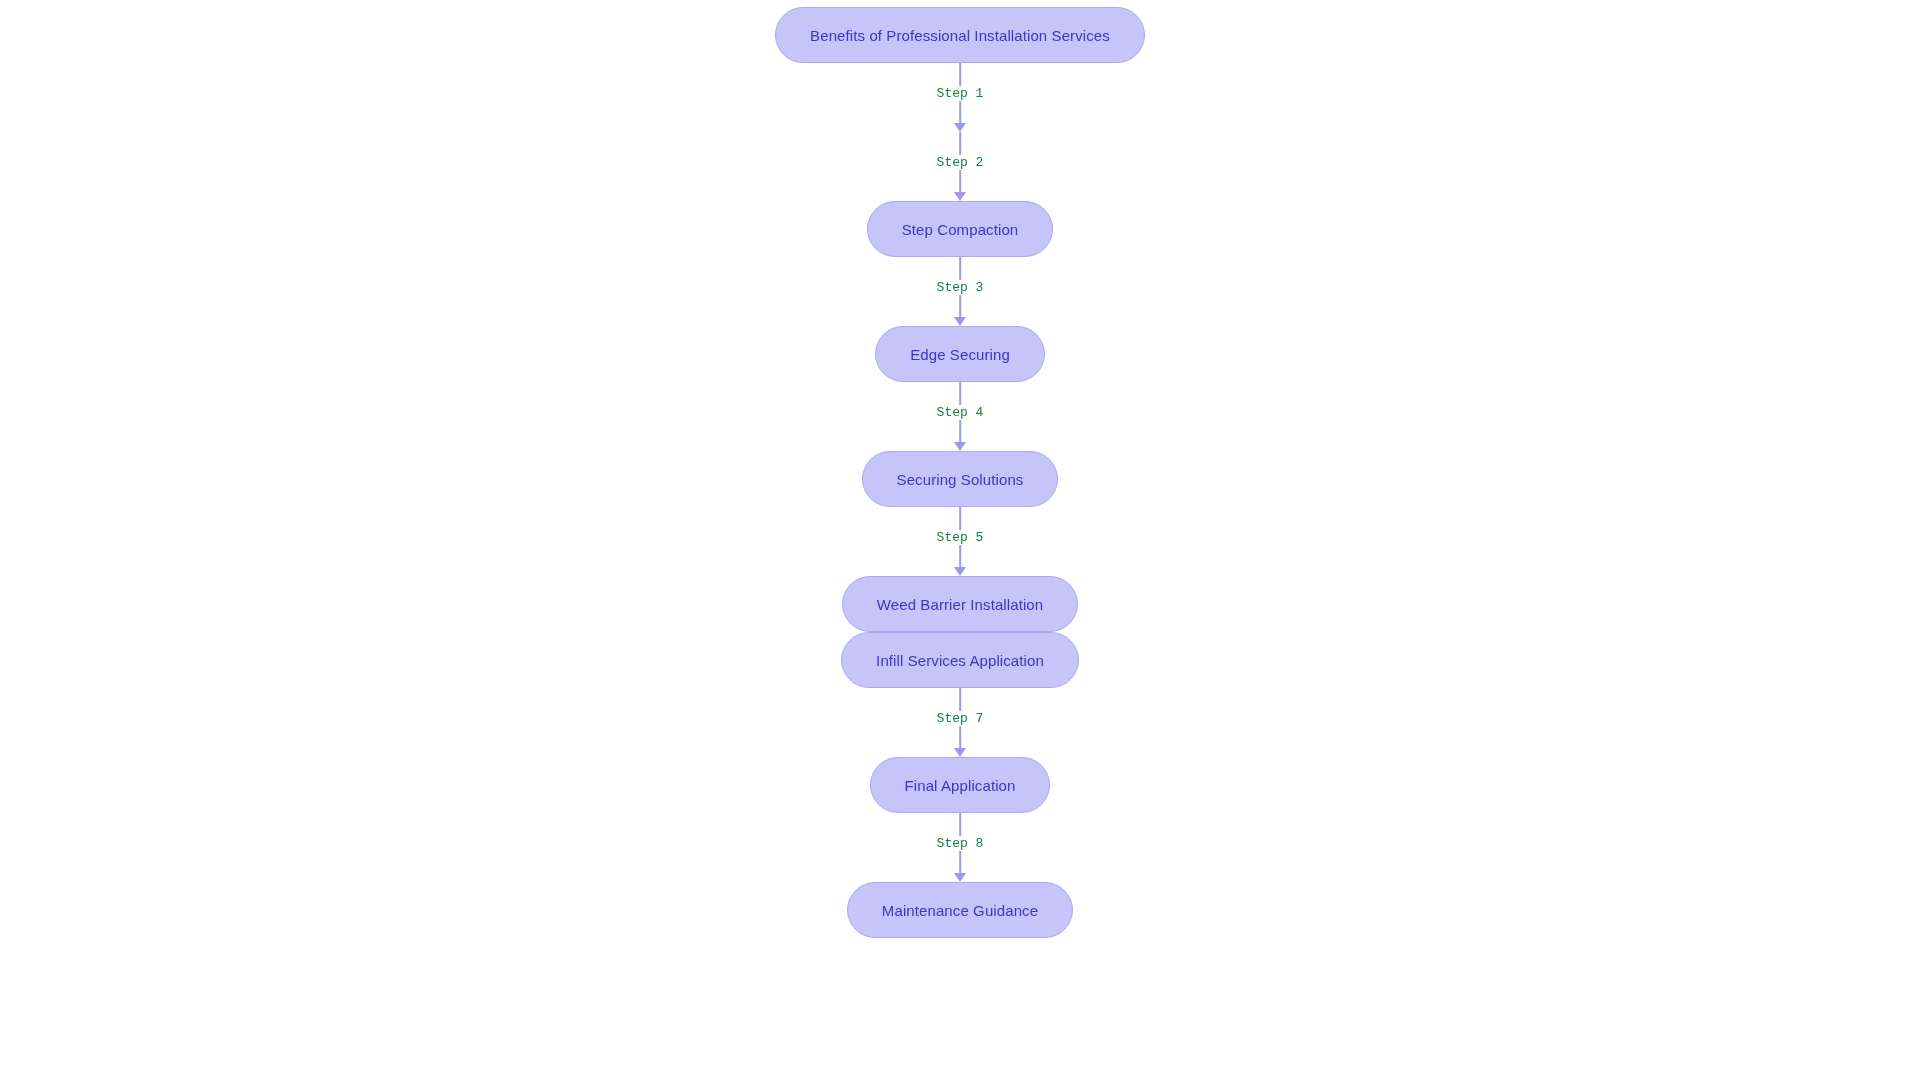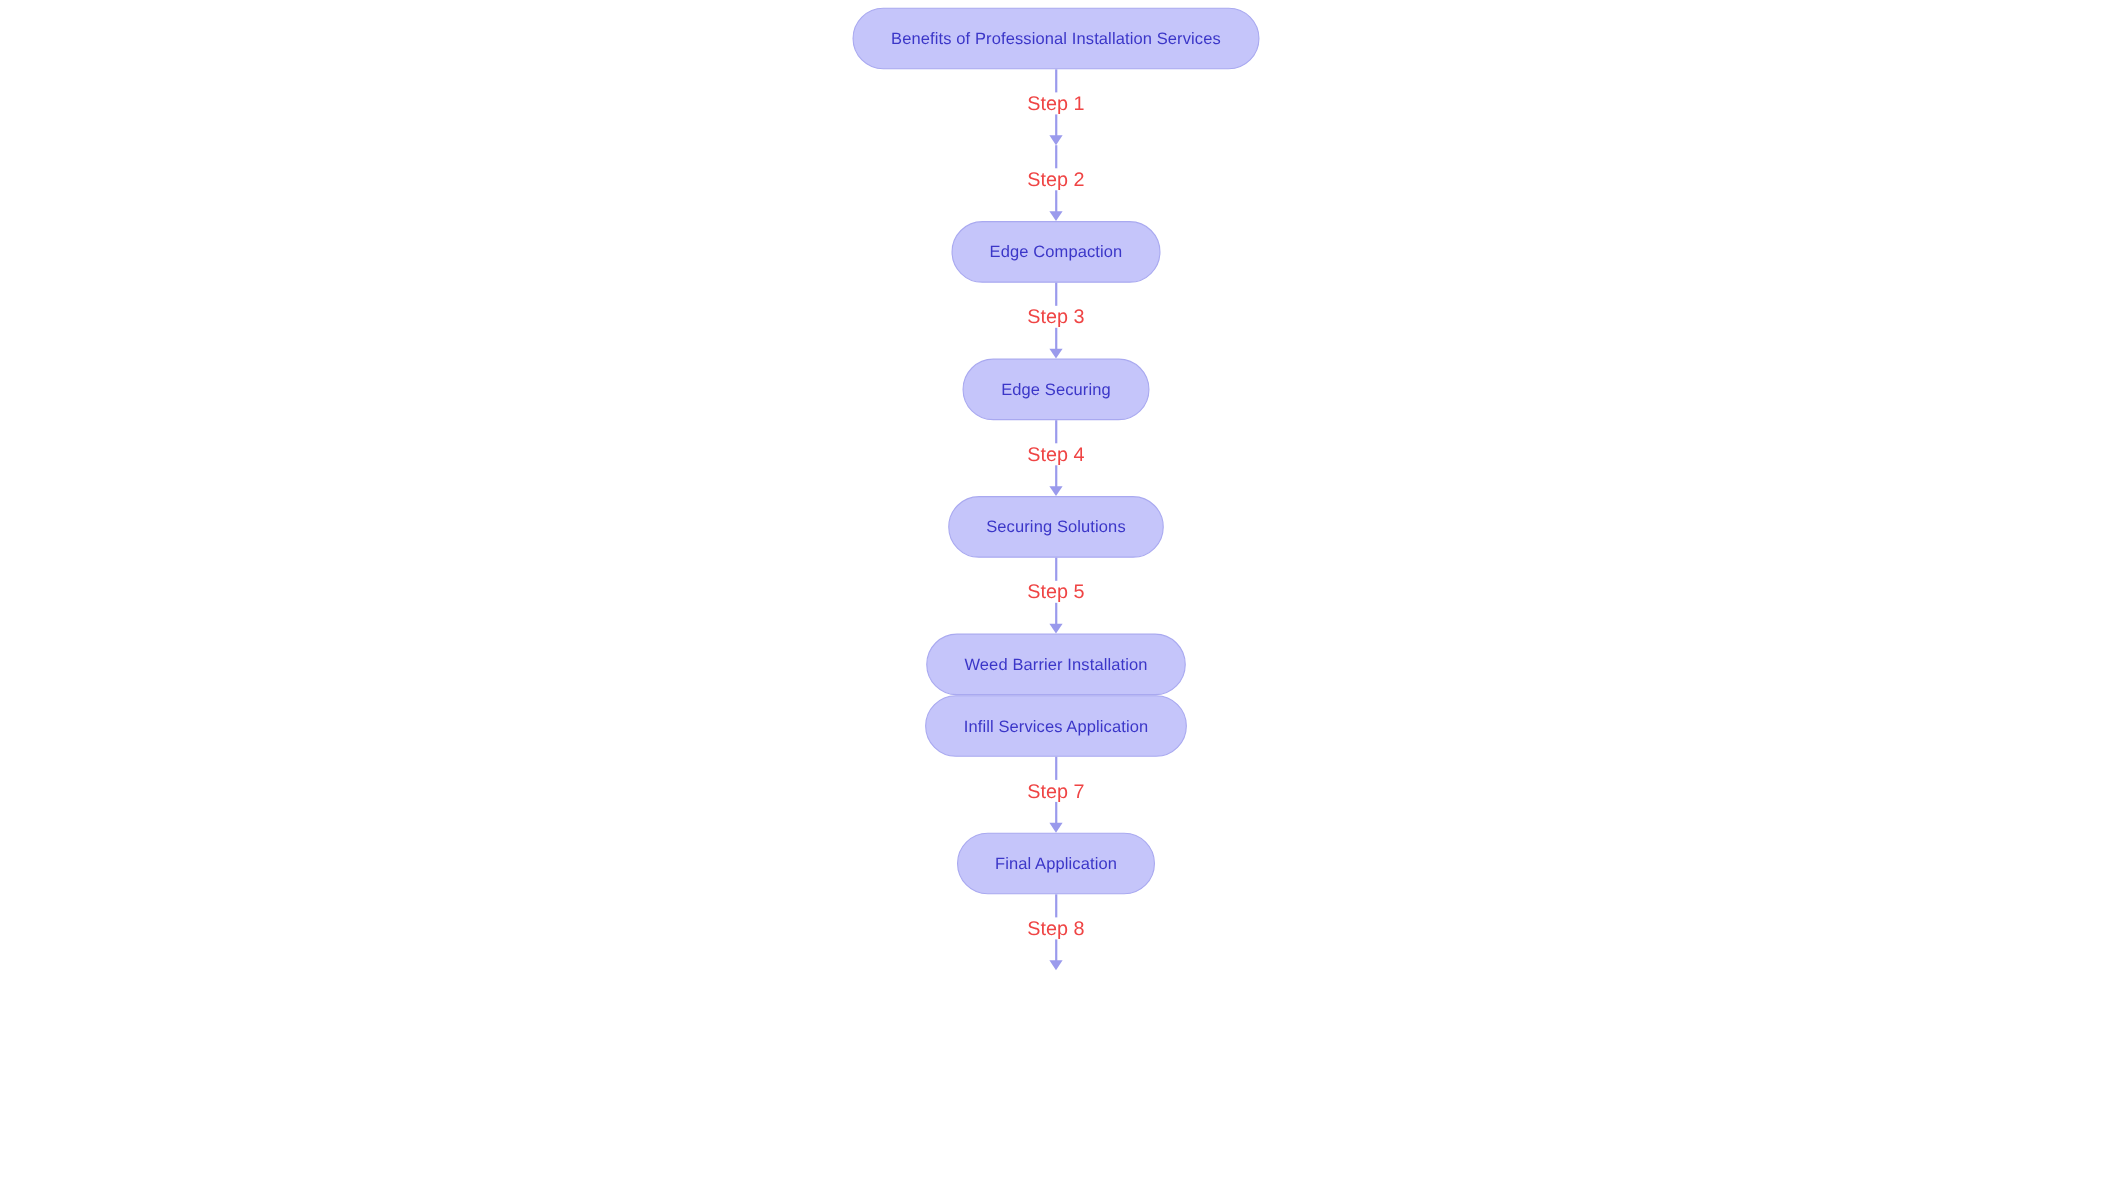--- a/index.html
+++ b/index.html
@@ -82,24 +82,24 @@
     border-left: 6px solid transparent;
     border-right: 6px solid transparent;
     border-top: 9px solid #9a9aec;
   }
 
   .connector-label {
     position: relative;
     z-index: 2;
     background: #ffffff;
     padding: 1px 7px;
-    font-size: 18px;
+    font-size: 13px;
     line-height: 1;
-    color: #ef4444;
-    font-family: Liberation Sans, sans-serif;
+    color: #15803d;
+    font-family: Liberation Mono, monospace;
     white-space: nowrap;
     margin-bottom: 8px;
   }
 </style>
 </head>
 <body>
 
 <div id="flowchart-canvas">
   <div class="flow-column" style="top:7px;">
 
@@ -114,21 +114,21 @@
     </div>
 
 
     <div class="connector">
       <div class="connector-line"></div>
       <div class="connector-arrow"></div>
       <span class="connector-label">Step 2</span>
     </div>
 
     <div class="node">
-      <span class="node-label">Edge Compaction</span>
+      <span class="node-label">Step Compaction</span>
     </div>
 
     <div class="connector">
       <div class="connector-line"></div>
       <div class="connector-arrow"></div>
       <span class="connector-label">Step 3</span>
     </div>
 
     <div class="node">
       <span class="node-label">Edge Securing</span>
@@ -168,15 +168,18 @@
     <div class="node">
       <span class="node-label">Final Application</span>
     </div>
 
     <div class="connector">
       <div class="connector-line"></div>
       <div class="connector-arrow"></div>
       <span class="connector-label">Step 8</span>
     </div>
 
+    <div class="node">
+      <span class="node-label">Maintenance Guidance</span>
+    </div>
 
   </div>
 </div>
 
 </body></html>

